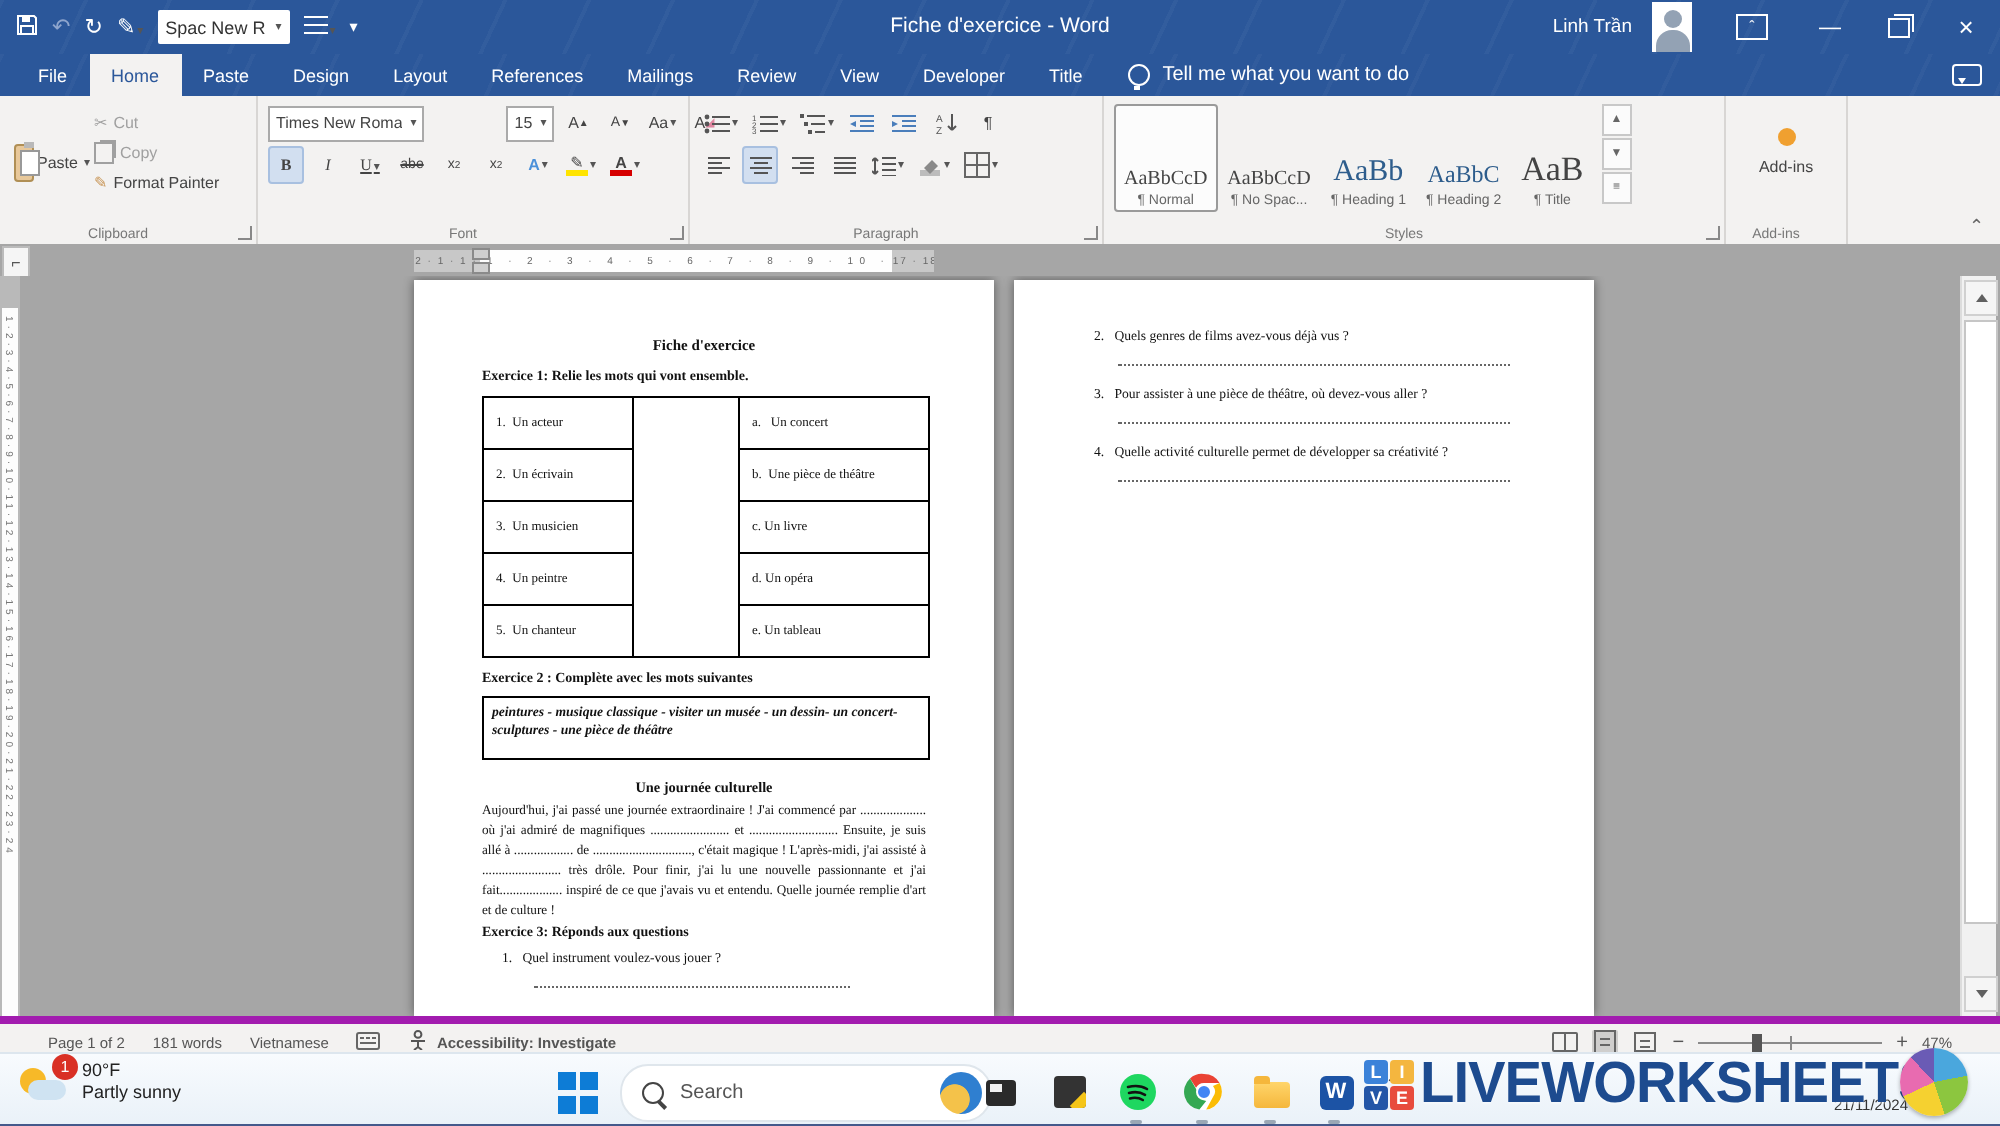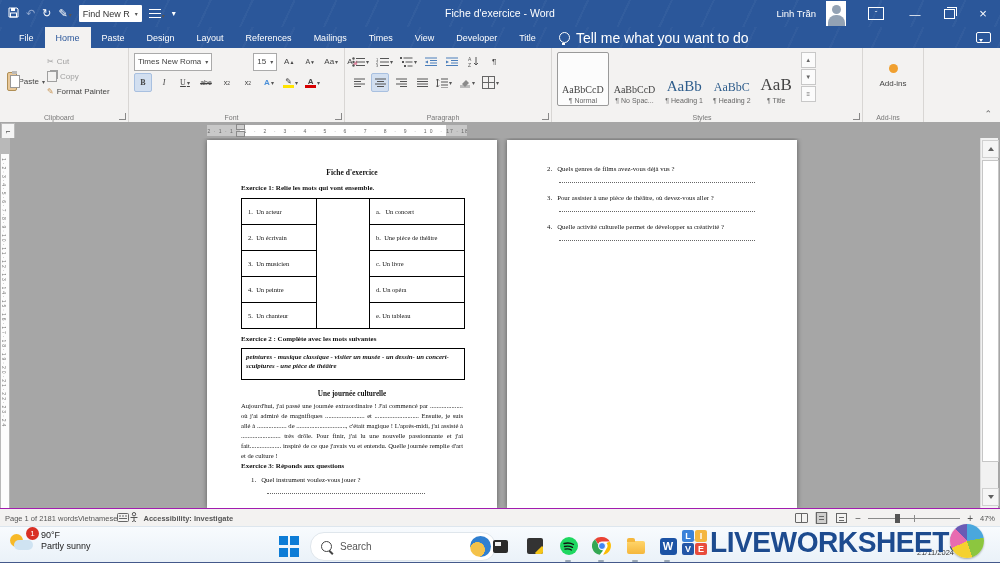--- a/index.html
+++ b/index.html
@@ -20,21 +20,21 @@
   .avatar::before{content:'';position:absolute;left:6px;top:4px;width:9px;height:9px;border-radius:50%;background:#93a2b4;}
   .avatar::after{content:'';position:absolute;left:2px;top:14px;width:17px;height:11px;border-radius:8px 8px 0 0;background:#93a2b4;}
   .winbtn{width:34px;height:27px;display:flex;align-items:center;justify-content:center;font-size:11px;}
   .ribopt{width:14px;height:11px;border:1px solid #fff;display:flex;align-items:center;justify-content:center;
     font-size:8px;margin-right:14px;}
   
   .tabsrow{position:absolute;top:27px;left:0;right:0;height:21px;background:#2b579a;display:flex;align-items:stretch;padding-left:8px;
     background-image:repeating-linear-gradient(115deg,rgba(255,255,255,.03) 0 2px,transparent 2px 38px);}
   .tab{color:#fff;font-size:9px;padding:0 11px;display:flex;align-items:center;white-space:nowrap;}
   .tab.active{background:#f3f2f1;color:#2b579a;}
-  .tellme{display:flex;align-items:center;gap:6px;color:#fff;font-size:14px;padding-left:12px;}
+  .tellme{display:flex;align-items:center;gap:6px;color:#fff;font-size:10px;padding-left:12px;}
   .bulb{width:9px;height:9px;border-radius:50%;border:1px solid #fff;position:relative;}
   .bulb::after{content:'';position:absolute;left:2px;bottom:-3px;width:3px;height:2px;background:#fff;}
   .comment-ic{position:absolute;right:9px;top:32px;width:13px;height:9px;border:1px solid #fff;border-radius:2px;}
   .comment-ic::after{content:'';position:absolute;left:2px;bottom:-3px;border:3px solid transparent;border-top-color:#fff;border-left-width:2px;border-right-width:2px;}
   
   .ribbon{position:absolute;top:48px;left:0;right:0;height:74px;background:#f3f2f1;border-bottom:1px solid #d2d0ce;display:flex;font-size:8px;color:#444;}
   .rgroup{position:relative;border-right:1px solid #d8d6d4;padding:3px 5px 13px 5px;flex:none;}
   .glabel{position:absolute;bottom:1px;left:0;right:10px;text-align:center;font-size:7px;color:#777;}
   .launcher{position:absolute;bottom:2px;right:2px;width:6px;height:6px;border-right:1px solid #888;border-bottom:1px solid #888;}
   .rrow{display:flex;align-items:center;gap:3px;height:21px;}
@@ -82,22 +82,22 @@
   .mtable .cl{border-right:1px solid #000;}
   .mtable .mid{grid-row:1/6;grid-column:2;border-right:1px solid #000;border-bottom:none;height:auto;}
   .mtable .last{border-bottom:none;}
   .vscroll{position:absolute;left:980px;top:0;width:17px;height:370px;background:#f1f1f1;border-left:1px solid #dcdcdc;}
   .sbtn{position:absolute;left:1px;width:15px;height:16px;background:#f5f5f5;border:1px solid #d0d0d0;
     display:flex;align-items:center;justify-content:center;}
   .tri-up{width:0;height:0;border:3px solid transparent;border-bottom:4px solid #606060;margin-top:-3px;}
   .tri-dn{width:0;height:0;border:3px solid transparent;border-top:4px solid #606060;margin-bottom:-3px;}
   .sthumb{position:absolute;left:1px;top:22px;width:15px;height:300px;background:#fff;border:1px solid #c6c6c6;}
   
-  .statusbar{position:absolute;top:508px;left:0;right:0;height:18px;background:#f3f2f1;border-top:1px solid #a21caf;
-    display:flex;align-items:center;padding:0 5px;font-size:7.5px;color:#555;}
+  .statusbar{position:absolute;top:508px;left:0;right:0;height:18px;background:#f3f2f1;border-top:4px solid #a21caf;
+    display:flex;align-items:center;padding:0 24px;gap:14px;font-size:7.5px;color:#555;}
   .sb-right{margin-left:auto;display:flex;align-items:center;gap:7px;}
   .viewic{width:13px;height:12px;display:flex;align-items:center;justify-content:center;border-radius:1px;}
   .viewic.sel{background:#cfcecd;}
   .vshape{width:9px;height:10px;border:1px solid #666;background:linear-gradient(#666,#666) 50% 3px/5px 1px no-repeat,
     linear-gradient(#666,#666) 50% 6px/5px 1px no-repeat;}
   .book{width:11px;height:8px;border:1px solid #666;border-radius:1px;background:linear-gradient(#666,#666) 50% 0/1px 100% no-repeat;}
   .ztrack{width:92px;height:1px;background:#8a8a8a;position:relative;}
   .ztick{position:absolute;left:46px;top:-3px;width:1px;height:7px;background:#8a8a8a;}
   .zthumb{position:absolute;left:27px;top:-4px;width:5px;height:9px;background:#555;}
   
@@ -149,21 +149,21 @@
       <svg width="11" height="11" viewBox="0 0 11 11">
           <path d="M1 1h8l1 1v8H1z" fill="none" stroke="#fff"></path>
           <rect x="3" y="1" width="4" height="3" fill="#fff"></rect>
           <rect x="2.5" y="6" width="6" height="4" fill="none" stroke="#fff"></rect>
         </svg>
     </span>
     <span class="ic disabled">↶</span>
     <span class="ic">↻</span>
     <span class="ic">✎<span class="dd">▾</span></span>
     <span class="qat-fontbox">
-      <span>Find New R</span>
+      <span>Spac New R</span>
         <span class="dd">▾</span>
     </span>
     <span class="ic"><span class="hlines"></span><span class="dd">▾</span></span>
     <span class="ic" style="font-size:8px;">▾</span>
   </div>
   <div class="win-title">Fiche d'exercice  -  Word</div>
   <div class="tb-right">
     <span class="tb-user">Linh Trần</span>
     <span class="avatar"></span>
     <span class="ribopt">ˆ</span>
@@ -178,21 +178,21 @@
 </div>
 
 <div class="tabsrow">
   <span class="tab">File</span>
   <span class="tab active">Home</span>
   <span class="tab">Paste</span>
   <span class="tab">Design</span>
   <span class="tab">Layout</span>
   <span class="tab">References</span>
   <span class="tab">Mailings</span>
-  <span class="tab">Times</span>
+  <span class="tab">Review</span>
   <span class="tab">View</span>
   <span class="tab">Developer</span>
   <span class="tab">Title</span>
   <span class="tellme">
     <span class="bulb"></span>
     <span>Tell me what you want to do</span>
   </span>
 </div>
 <span class="comment-ic"></span>
 

